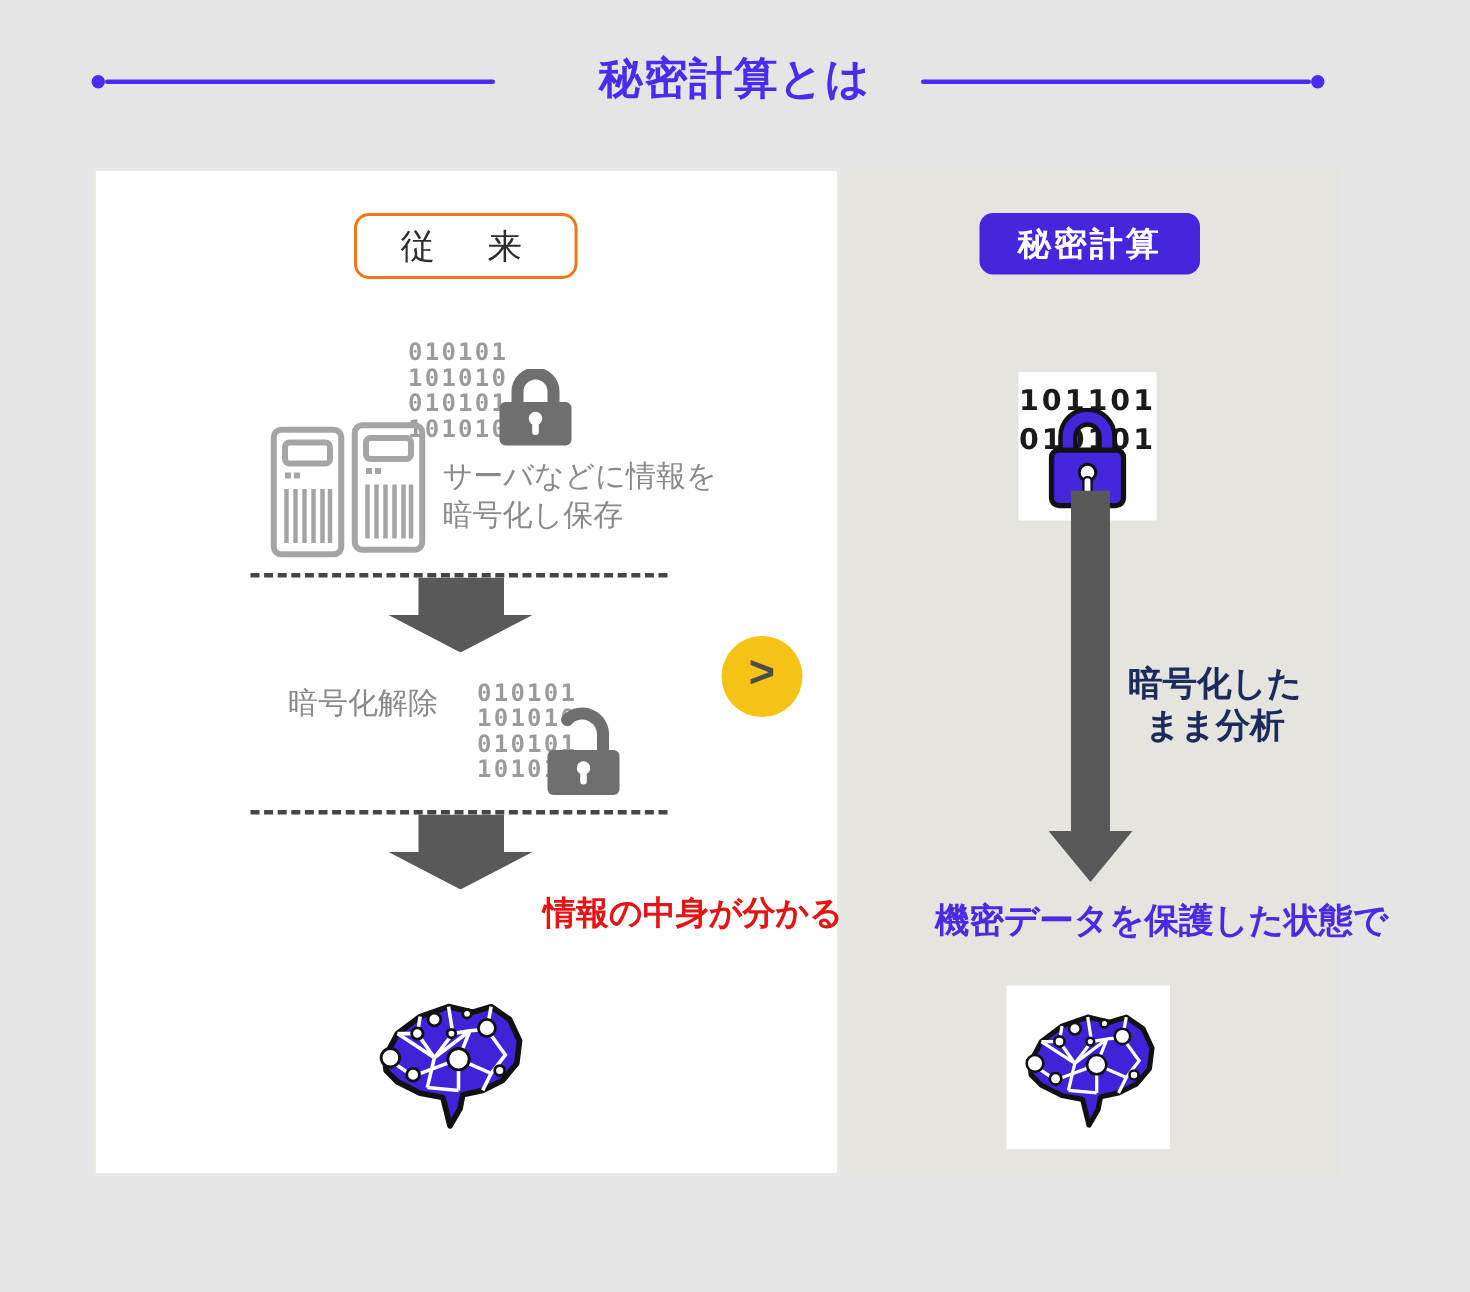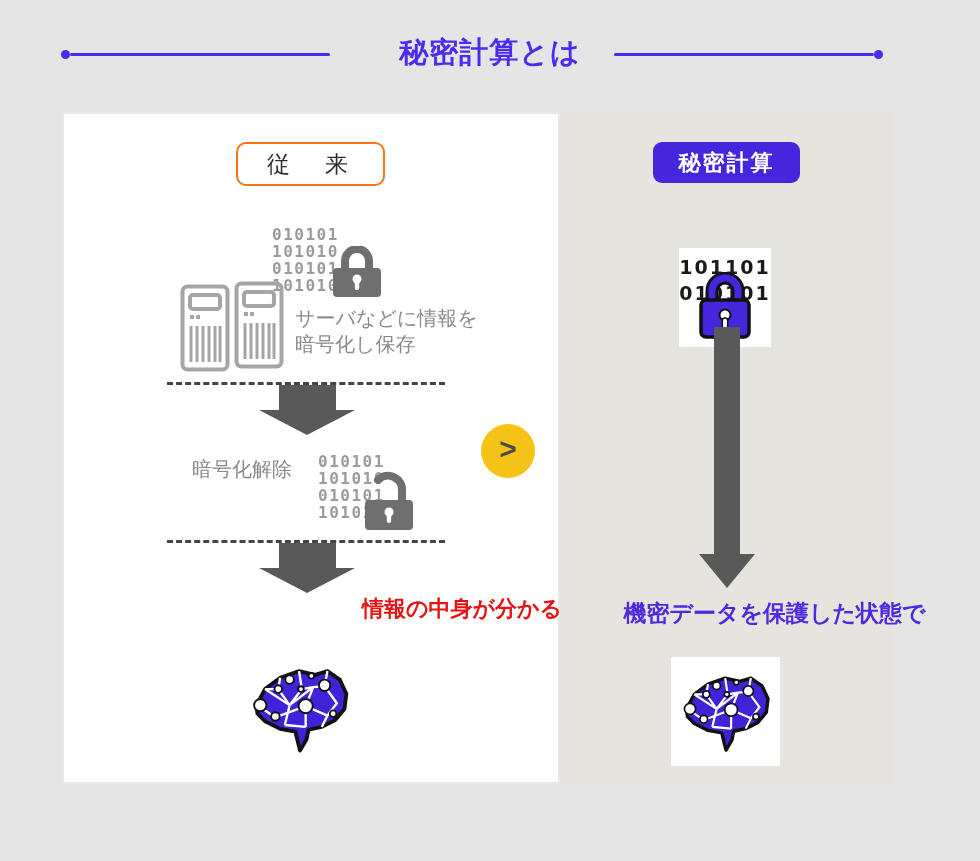--- a/index.html
+++ b/index.html
@@ -208,20 +208,24 @@
         <rect x="3" y="28" width="48" height="37" rx="5" fill="#4526dc" stroke="#111" stroke-width="3.5"></rect>
         <circle cx="27" cy="43" r="5.5" fill="#fff" stroke="#111" stroke-width="2"></circle>
         <rect x="24.3" y="46" width="5.4" height="11" rx="2.5" fill="#fff" stroke="#111" stroke-width="1.5"></rect>
       </svg>
     </div>
 
     <svg class="long-arrow" width="56" height="261" viewBox="0 0 56 261">
       <polygon class="block-arrow" points="15,0 41,0 41,227 56,227 28,261 0,227 15,227"></polygon>
     </svg>
 
+    <div class="cap-navy">
+      <div>暗号化した</div>
+      <div>まま分析</div>
+    </div>
 
     <div class="result-right">
       <div>機密データを保護した状態で</div>
     </div>
 
     <div class="brain-box">
       <svg width="96" height="87">
           <use href="#brain-sym"></use>
         </svg>
     </div>

